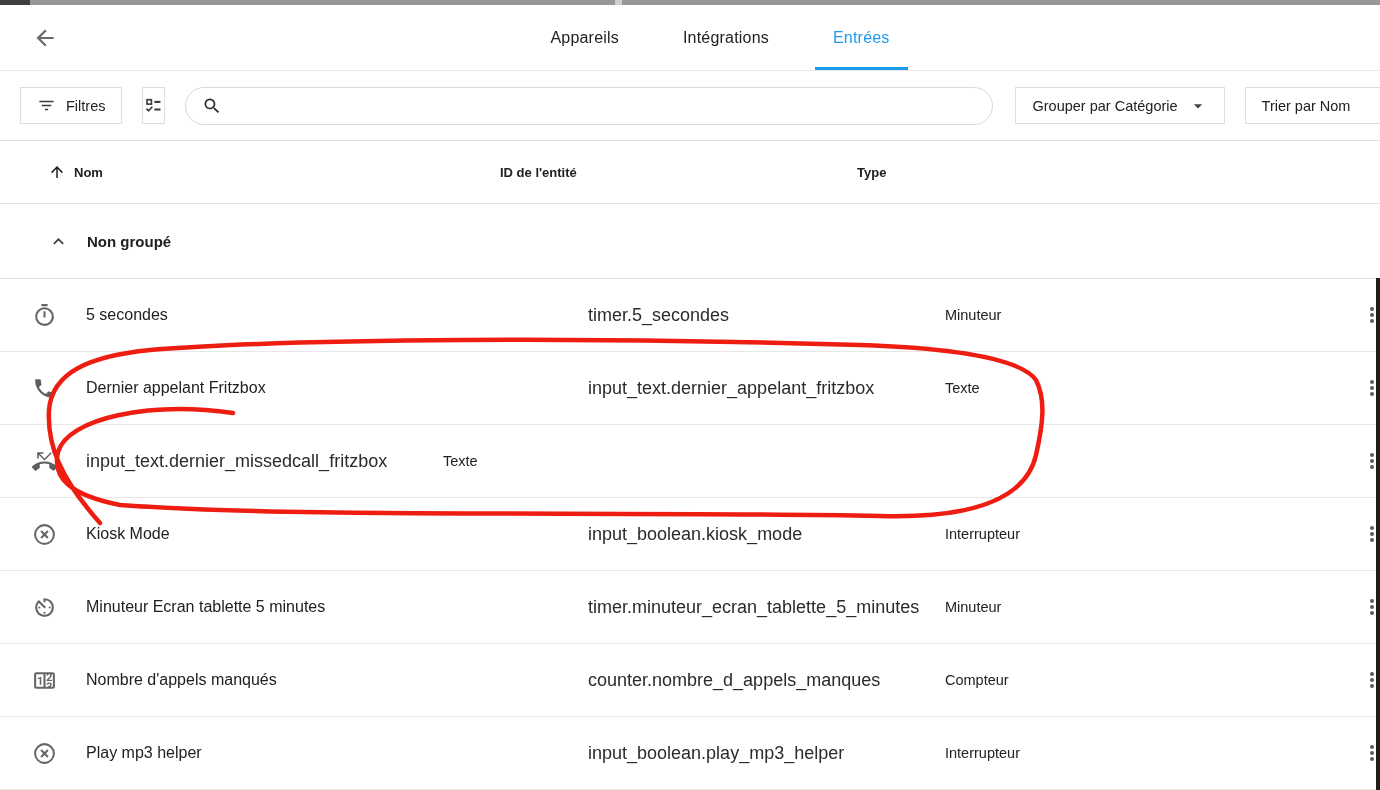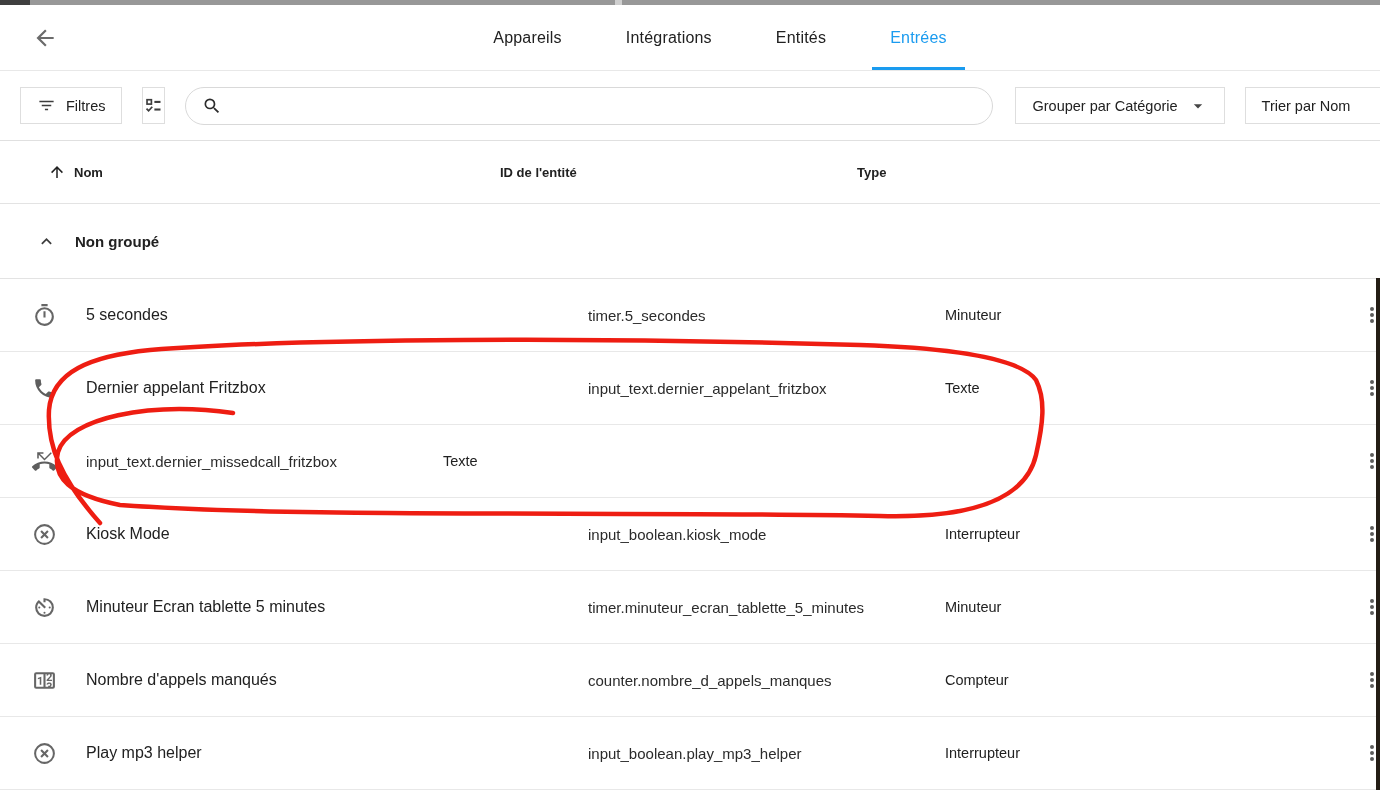--- a/index.html
+++ b/index.html
@@ -39,27 +39,27 @@
   .searchbox input::placeholder{color:#7a7a7a;}
   .pill.groupby{margin-left:2px;flex:0 0 202px;justify-content:center;}
   .pill.sortby{flex:0 0 150px;}
   
   .thead{height:62px;border-bottom:1px solid #e3e3e3;display:flex;align-items:center;
     font-size:13px;font-weight:bold;}
   .thead .c-name{width:500px;padding-left:48px;display:flex;align-items:center;gap:8px;box-sizing:border-box;}
   .thead .c-id{width:357px;}
   .thead .c-type{flex:1;}
   .group-row{height:74px;border-bottom:1px solid #e3e3e3;display:flex;align-items:center;
-    padding-left:36px;gap:18px;cursor:pointer;}
+    padding-left:48px;gap:18px;cursor:pointer;}
   .group-row .glabel{font-size:15px;font-weight:bold;}
   .row{height:72px;border-bottom:1px solid #e8e8e8;display:flex;align-items:center;
     position:relative;cursor:pointer;}
   .row .c-icon{width:86px;padding-left:32px;box-sizing:border-box;display:flex;align-items:center;}
   .row .c-name{width:502px;font-size:16px;}
-  .row .c-id{width:357px;font-size:15px;color:#2b2b2b;}
+  .row .c-id{width:357px;font-size:18px;color:#2b2b2b;}
   .row .c-type{flex:1;font-size:14.5px;}
   .row-menu{position:absolute;left:1360px;top:24px;width:24px;height:24px;cursor:pointer;}
   svg{display:block;}
   
   .annotation{position:absolute;left:0;top:0;z-index:40;pointer-events:none;}
   .right-strip{position:absolute;right:0;top:278px;width:4px;height:512px;
     background:#241d15;z-index:30;}
 </style>
 </head>
 <body>
@@ -73,23 +73,20 @@
           <path fill="#6b6b6b" d="M20,11V13H8L13.5,18.5L12.08,19.92L4.16,12L12.08,4.08L13.5,5.5L8,11H20Z"></path>
         </svg>
     </span>
   </button>
   <div class="tabs">
     <div class="tab">
         <span>Appareils</span>
       </div>
     <div class="tab">
         <span>Intégrations</span>
-      </div>
-    <div class="tab">
-        <span>Entités</span>
       </div>
     <div class="tab active">
         <span>Entrées</span>
       </div>
   </div>
   <div class="header-menu">
     <span>
       <svg width="24" height="24" viewBox="0 0 24 24">
           <path fill="#5c5c5c" d="M12,16A2,2 0 0,1 14,18A2,2 0 0,1 12,20A2,2 0 0,1 10,18A2,2 0 0,1 12,16M12,10A2,2 0 0,1 14,12A2,2 0 0,1 12,14A2,2 0 0,1 10,12A2,2 0 0,1 12,10M12,4A2,2 0 0,1 14,6A2,2 0 0,1 12,8A2,2 0 0,1 10,6A2,2 0 0,1 12,4Z"></path>
         </svg>

